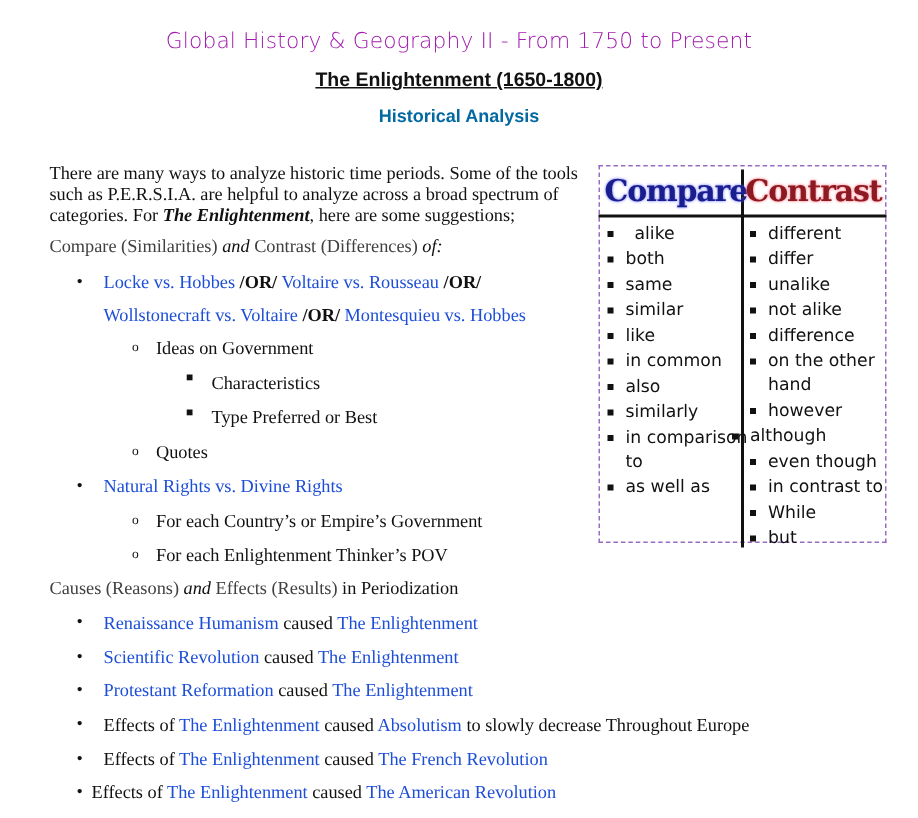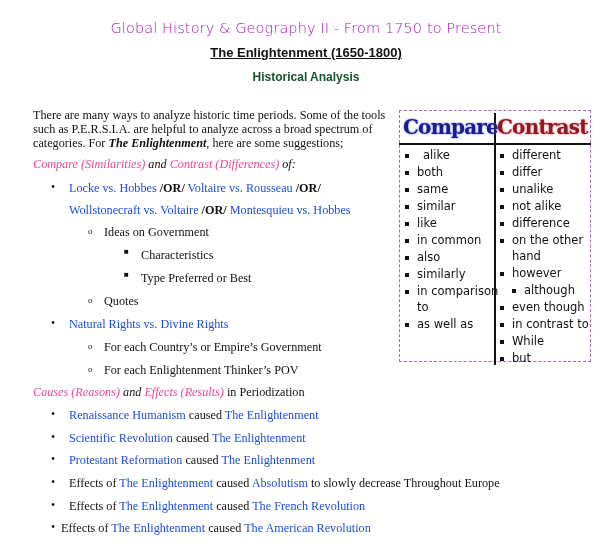--- a/index.html
+++ b/index.html
@@ -1,22 +1,22 @@
 <!DOCTYPE html>
 <html><head>
 <meta charset="utf-8">
 <style>
   html, body { margin:0; padding:0; background:#ffffff; }
   body { width:612px; height:545px; position:relative; overflow:hidden; font-family:"Liberation Serif", serif; color:#111; }
   .hdr { position:absolute; left:0; width:612px; text-align:center; }
   .h1 { top:20px; font-family:"DejaVu Sans", sans-serif; font-size:14.5px; color:#a21caf; font-weight:300; letter-spacing:0.1px; }
   .h2 { top:45px; font-family:"Liberation Sans", sans-serif; font-size:13px; font-weight:bold; text-decoration:underline; color:#111; }
-  .h3 { top:70px; font-family:"Liberation Sans", sans-serif; font-size:12px; font-weight:bold; color:#14532d; }
+  .h3 { top:70px; font-family:"Liberation Sans", sans-serif; font-size:12px; font-weight:bold; color:#0369a1; }
   .intro { position:absolute; left:33px; top:108px; width:360px; font-size:12.2px; line-height:14px; }
-  .red { color:#ec4899; font-style:italic; }
+  .red { color:#404040; }
   .blue { color:#1d4ed8; }
   .bi { font-weight:bold; font-style:italic; }
   .line { position:absolute; font-size:12.2px; white-space:nowrap; }
   .bullet { position:absolute; font-size:12px; }
   .box { position:absolute; left:399px; top:110px; width:192px; height:252px; border:1.5px dashed #9b6bc4; box-sizing:border-box; }
   .cmp-h { position:absolute; top:115px; font-family:"DejaVu Serif", serif; font-weight:bold; font-size:20px; letter-spacing:-0.8px; }
   .cmp-h.c1 { left:403px; color:#1a1e8c; text-shadow:0 0 2px #5a62ff; }
   .cmp-h.c2 { left:497px; color:#8c1a22; text-shadow:0 0 2px #ff5a6a; }
   .hline { position:absolute; left:399px; top:143px; width:192px; height:2px; background:#111; }
   .vline { position:absolute; left:494px; top:113px; width:2px; height:252px; background:#111; }
@@ -88,17 +88,17 @@
 <div class="cw" style="left:405px;top:317px;"><span class="sq"></span><span>as well as</span></div>
 
 <div class="cw" style="left:500px;top:148px;"><span class="sq"></span><span>different</span></div>
 <div class="cw" style="left:500px;top:165px;"><span class="sq"></span><span>differ</span></div>
 <div class="cw" style="left:500px;top:182px;"><span class="sq"></span><span>unalike</span></div>
 <div class="cw" style="left:500px;top:199px;"><span class="sq"></span><span>not alike</span></div>
 <div class="cw" style="left:500px;top:216px;"><span class="sq"></span><span>difference</span></div>
 <div class="cw" style="left:500px;top:233px;"><span class="sq"></span><span>on the other</span></div>
 <div class="cw" style="left:512px;top:249px;">hand</div>
 <div class="cw" style="left:500px;top:266px;"><span class="sq"></span><span>however</span></div>
-<div class="cw" style="left:512px;top:283px;"><span class="sq"></span><span>although</span></div>
+<div class="cw" style="left:488px;top:283px;"><span class="sq"></span><span>although</span></div>
 <div class="cw" style="left:500px;top:300px;"><span class="sq"></span><span>even though</span></div>
 <div class="cw" style="left:500px;top:317px;"><span class="sq"></span><span>in contrast to</span></div>
 <div class="cw" style="left:500px;top:334px;"><span class="sq"></span><span>While</span></div>
 <div class="cw" style="left:500px;top:351px;"><span class="sq"></span><span>but</span></div>
 
 </body></html>

